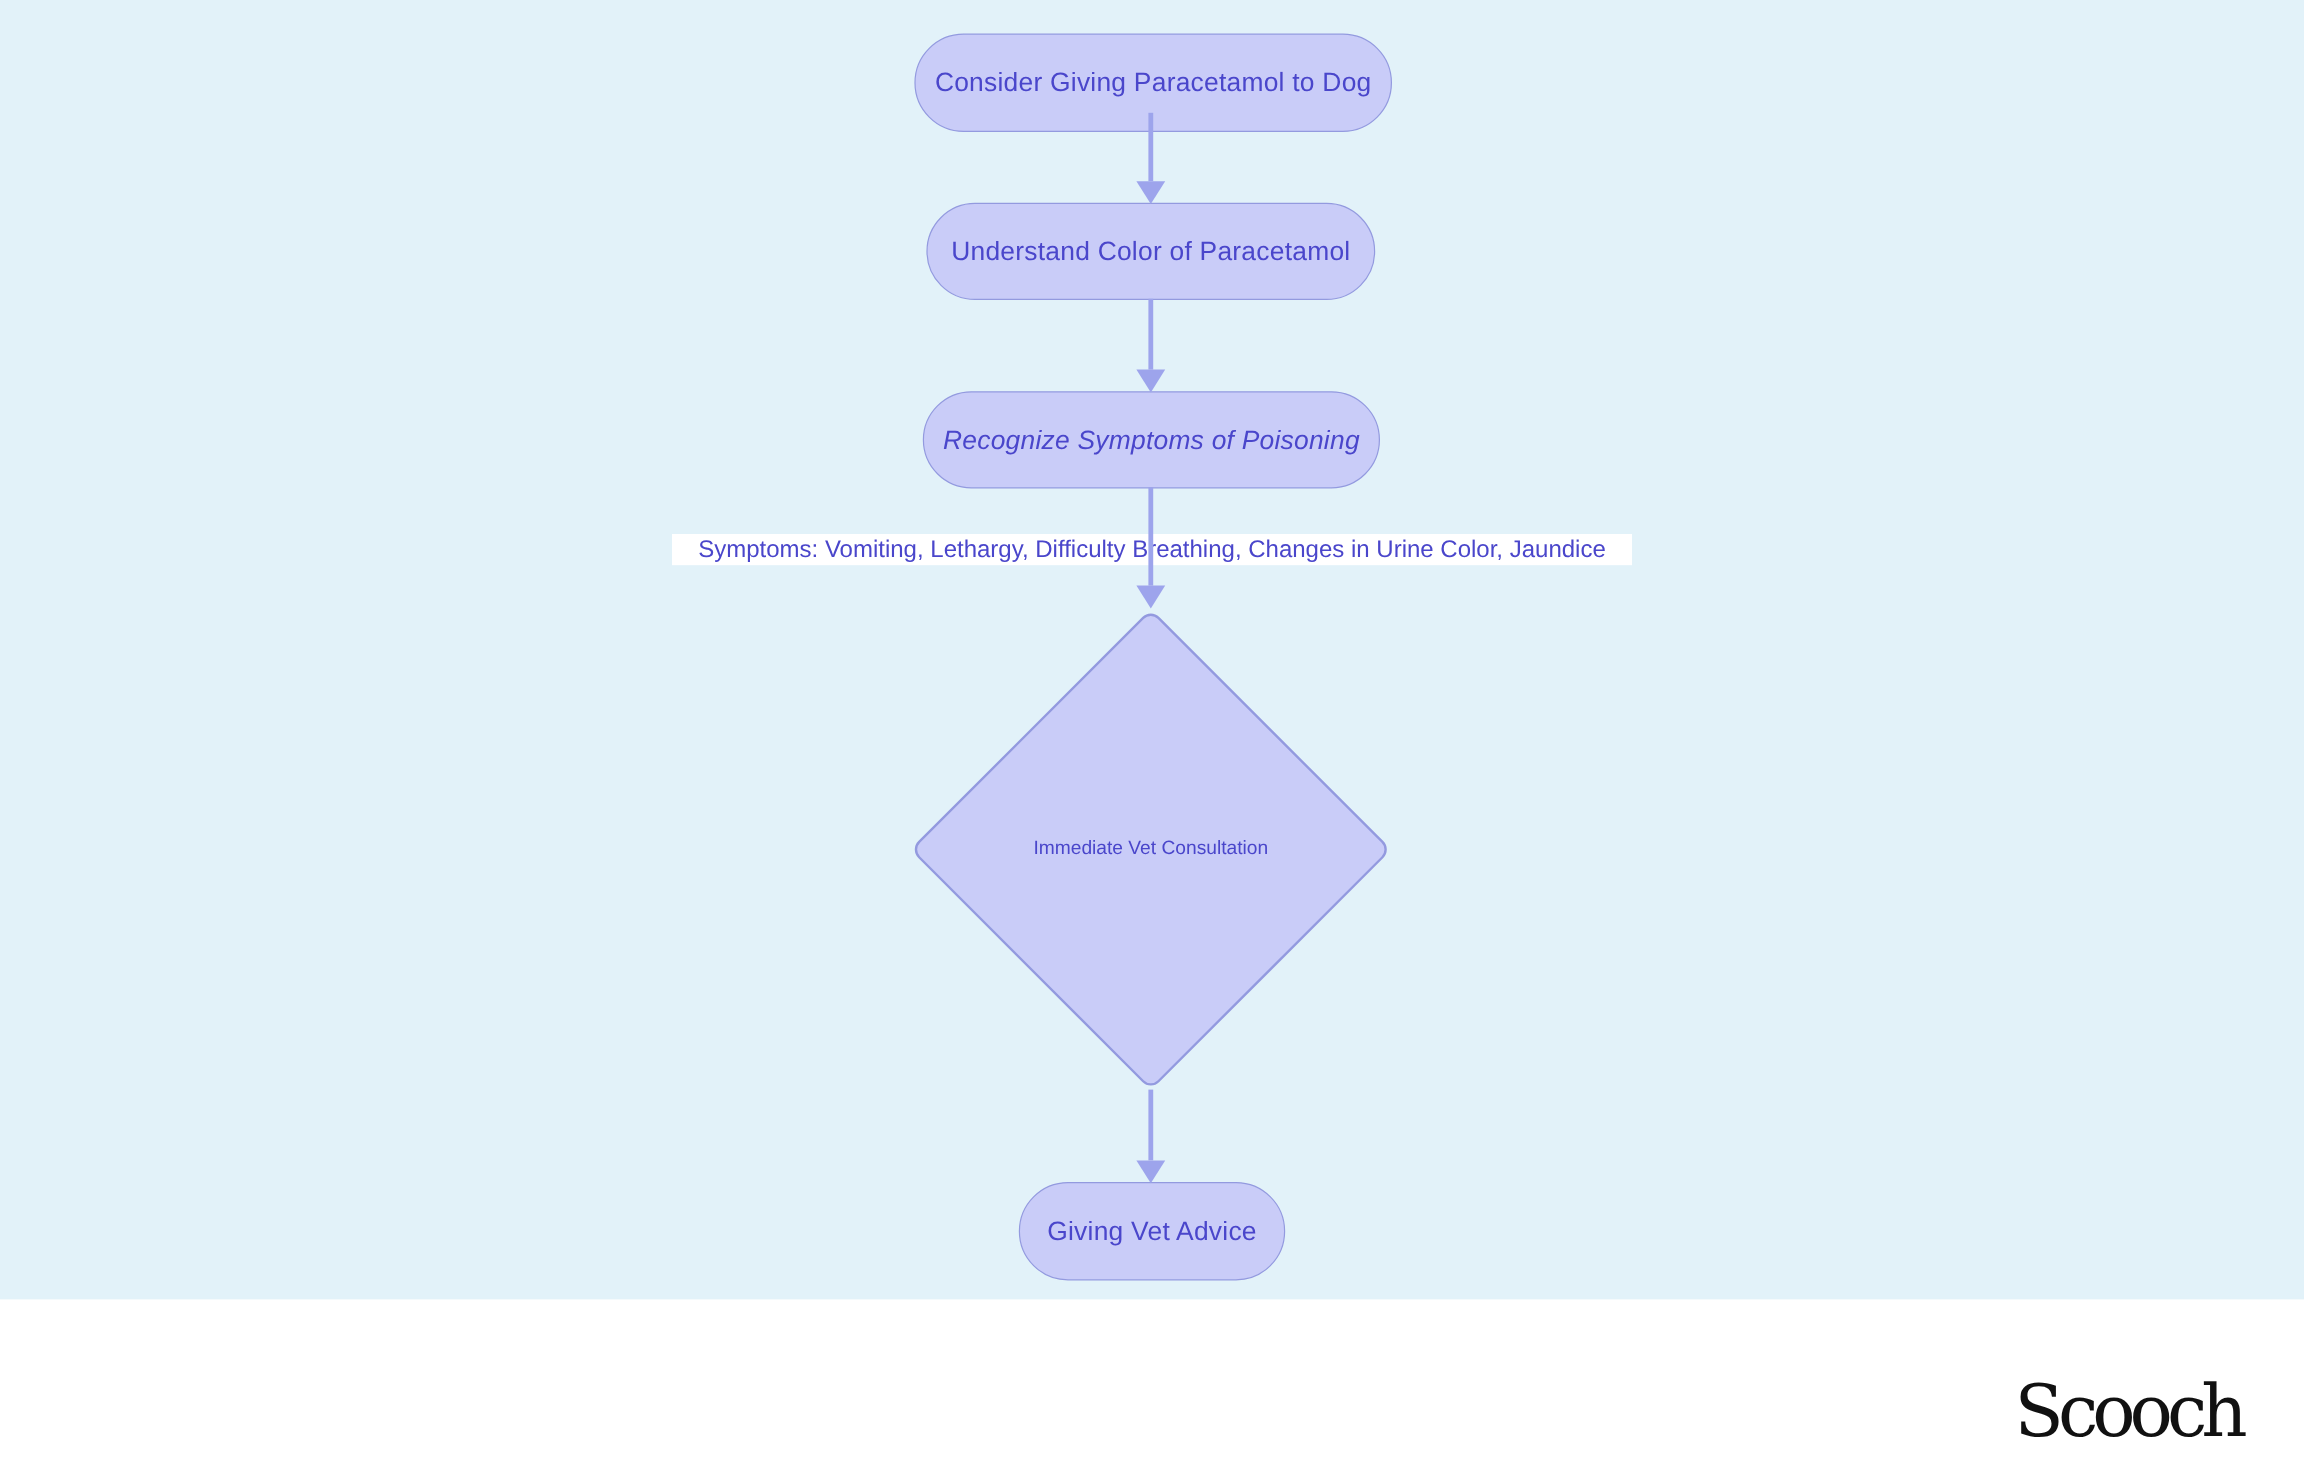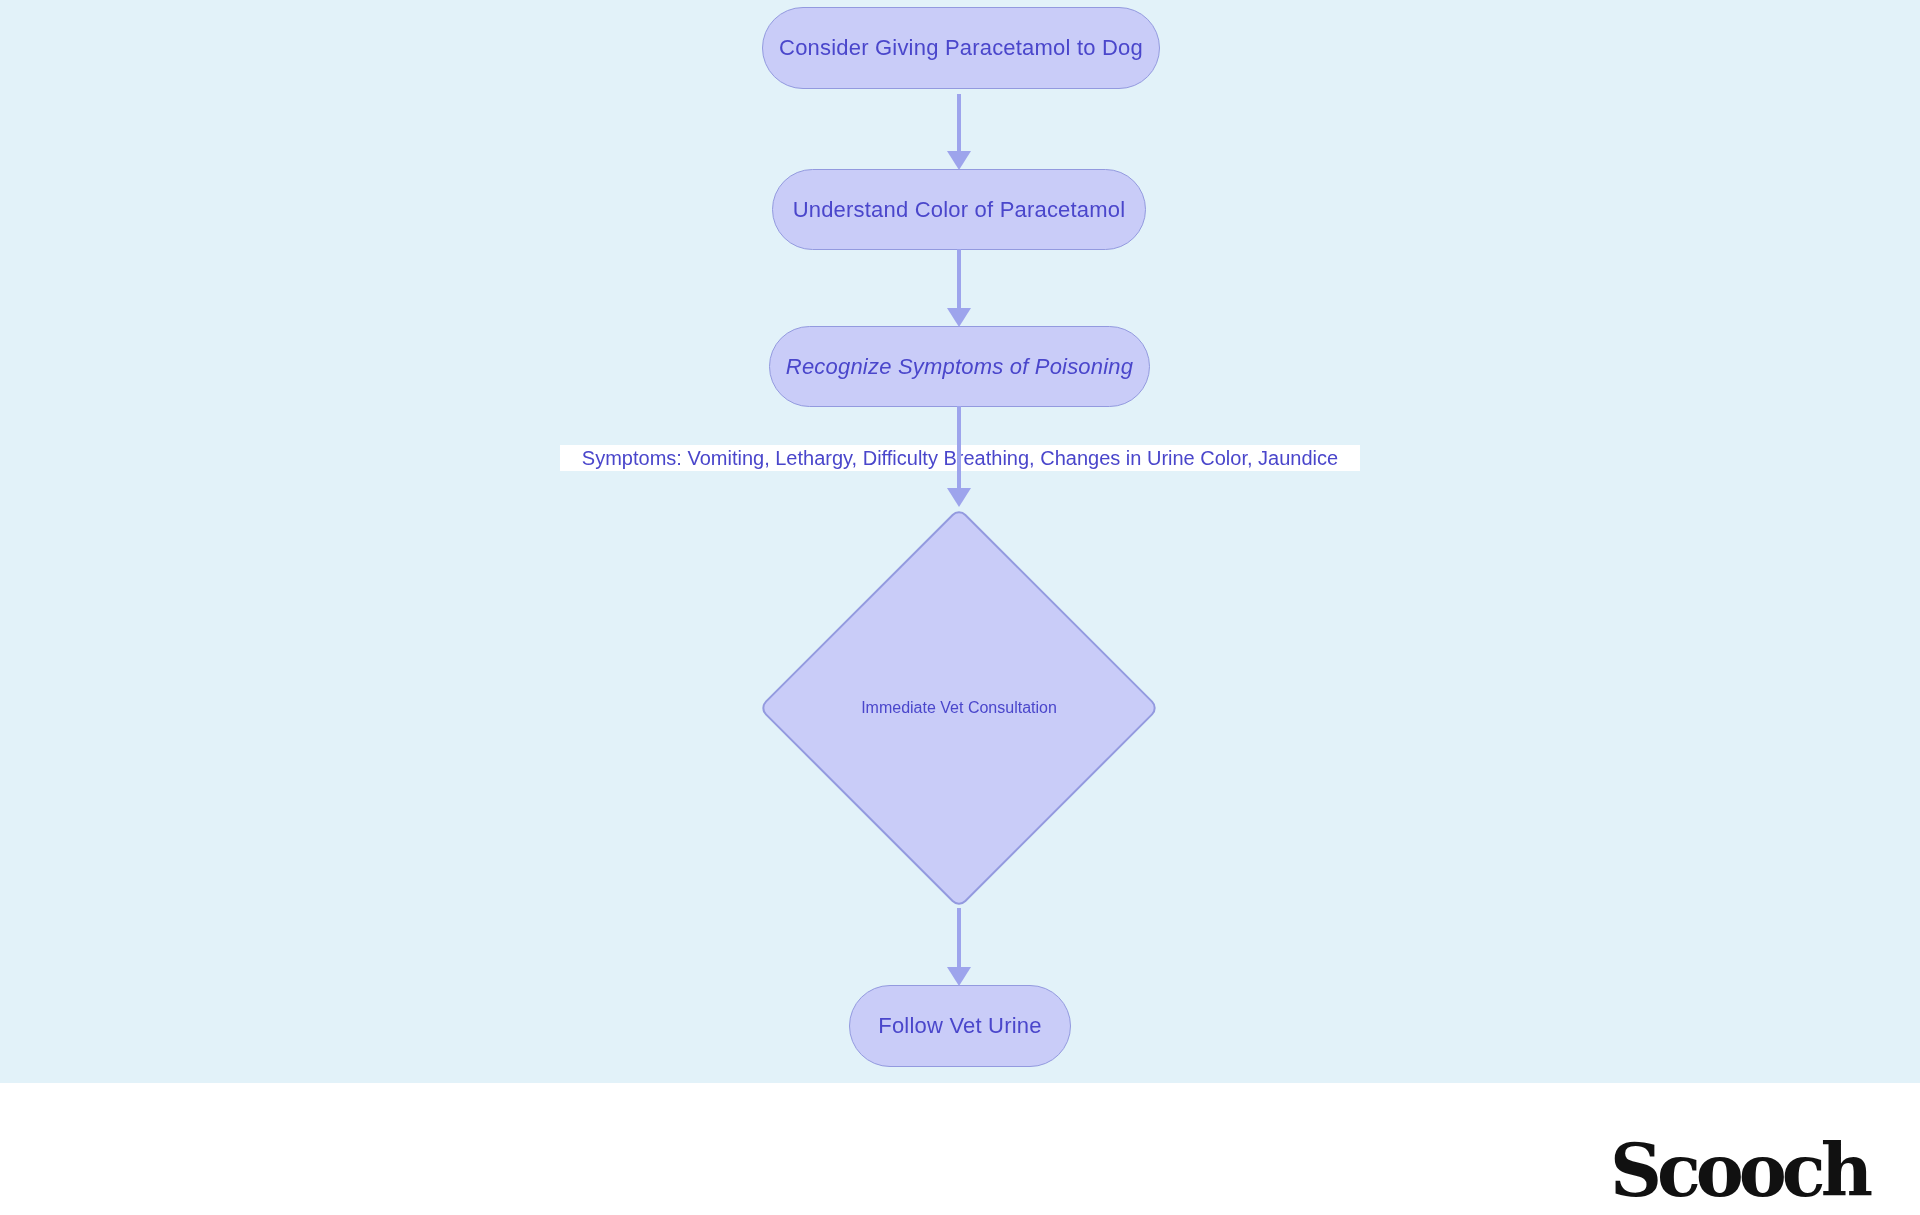--- a/index.html
+++ b/index.html
@@ -32,21 +32,21 @@
     border-radius: 42px;
     display: flex;
     align-items: center;
     justify-content: center;
     color: var(--node-text);
     font-size: 22px;
     letter-spacing: 0.2px;
     text-align: center;
     z-index: 2;
   }
-  .node-1 { left: 762px;  top: 7px;  width: 398px; height: 82px; }
+  .node-1 { left: 762px;  top: 28px;  width: 398px; height: 82px; }
   .node-2 { left: 772px;  top: 169px; width: 374px; height: 81px; }
   .node-3 { left: 769px;  top: 326px; width: 381px; height: 81px; font-style: italic; }
   .node-5 { left: 849px;  top: 985px; width: 222px; height: 82px; }
 
   .arrow {
     position: absolute;
     width: 24px;
     display: flex;
     flex-direction: column;
     align-items: center;
@@ -108,22 +108,22 @@
   .footer {
     position: absolute;
     left: 0; top: 1083px;
     width: 1920px; height: 132px;
     background: var(--footer-bg);
   }
   .logo {
     position: absolute;
     right: 52px; bottom: 8px;
     font-family: "DejaVu Serif", "Liberation Serif", serif;
-    font-weight: bold;
-    font-size: 72px;
+    font-weight: normal;
+    font-size: 60px;
     line-height: 1;
     letter-spacing: -5px;
     color: var(--logo-text-color);
   }
 </style>
 </head>
 <body>
 
 <div class="canvas">
 
@@ -160,20 +160,20 @@
     <div class="diamond-shape"></div>
     <div class="diamond-label">Immediate Vet Consultation</div>
   </div>
 
   <div class="arrow arrow-4">
     <div class="arrow-line"></div>
     <div class="arrow-head"></div>
   </div>
 
   <div class="pill node-5">
-    <span>Follow Vet Urine</span>
+    <span>Giving Vet Advice</span>
   </div>
 
 </div>
 
 <div class="footer">
   <div class="logo">Scooch</div>
 </div>
 
 </body></html>

